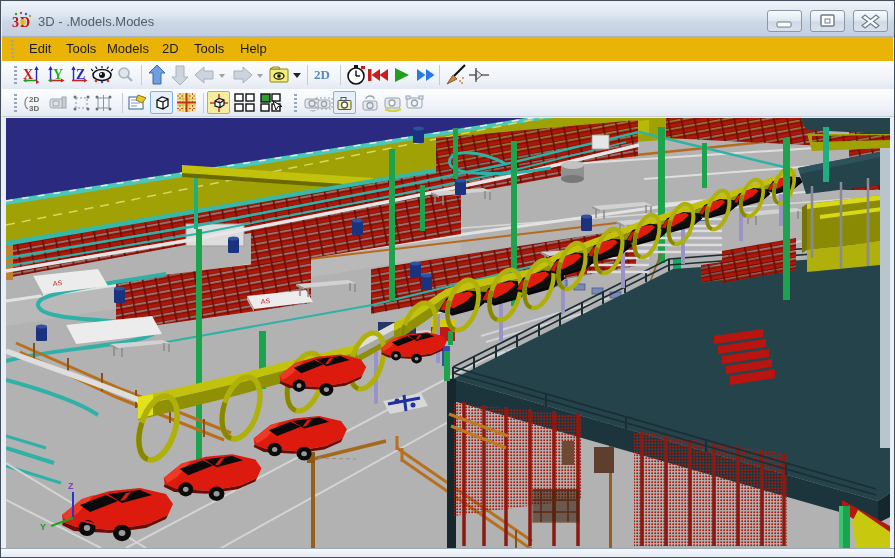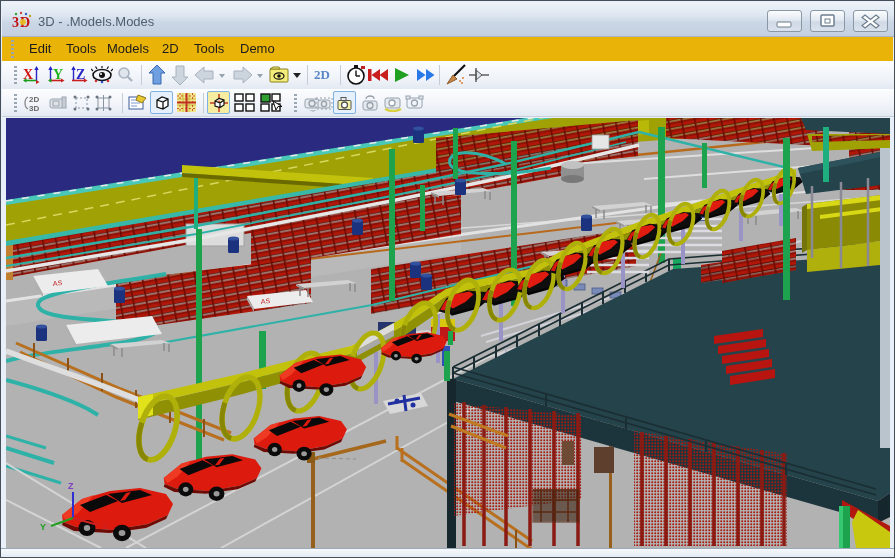--- a/index.html
+++ b/index.html
@@ -57,21 +57,21 @@
         </svg>
     </div>
   </div>
   <div id="menubar">
     <div class="grip" style="left:9px;top:3px"></div>
     <div class="menuitem" style="left:27px">Edit</div>
     <div class="menuitem" style="left:64px">Tools</div>
     <div class="menuitem" style="left:105px">Models</div>
     <div class="menuitem" style="left:160px">2D</div>
     <div class="menuitem" style="left:192px">Tools</div>
-    <div class="menuitem" style="left:238px">Demo</div>
+    <div class="menuitem" style="left:238px">Help</div>
   </div>
   <div id="toolbar1">
     <div class="grip" style="left:12px"></div>
     <svg class="ico" style="left:21px" viewBox="0 0 18 18">
       <text x="0" y="13" font-size="14" font-weight="bold" fill="#d01414" font-family="Liberation Serif">X</text>
       <line x1="13.5" y1="2" x2="13.5" y2="15" stroke="#2828c8" stroke-width="1.4"></line>
       <path d="M13.5 0 l-2.2 4 h4.4 Z" fill="#2828c8"></path>
       <line x1="1" y1="14.5" x2="13" y2="14.5" stroke="#18a018" stroke-width="1.6"></line>
       <path d="M0 14.5 l3.5 -2 v4 Z" fill="#18a018"></path>
       <path d="M16.5 16 l-3.5 -2 v4 Z" fill="#c82020"></path>

